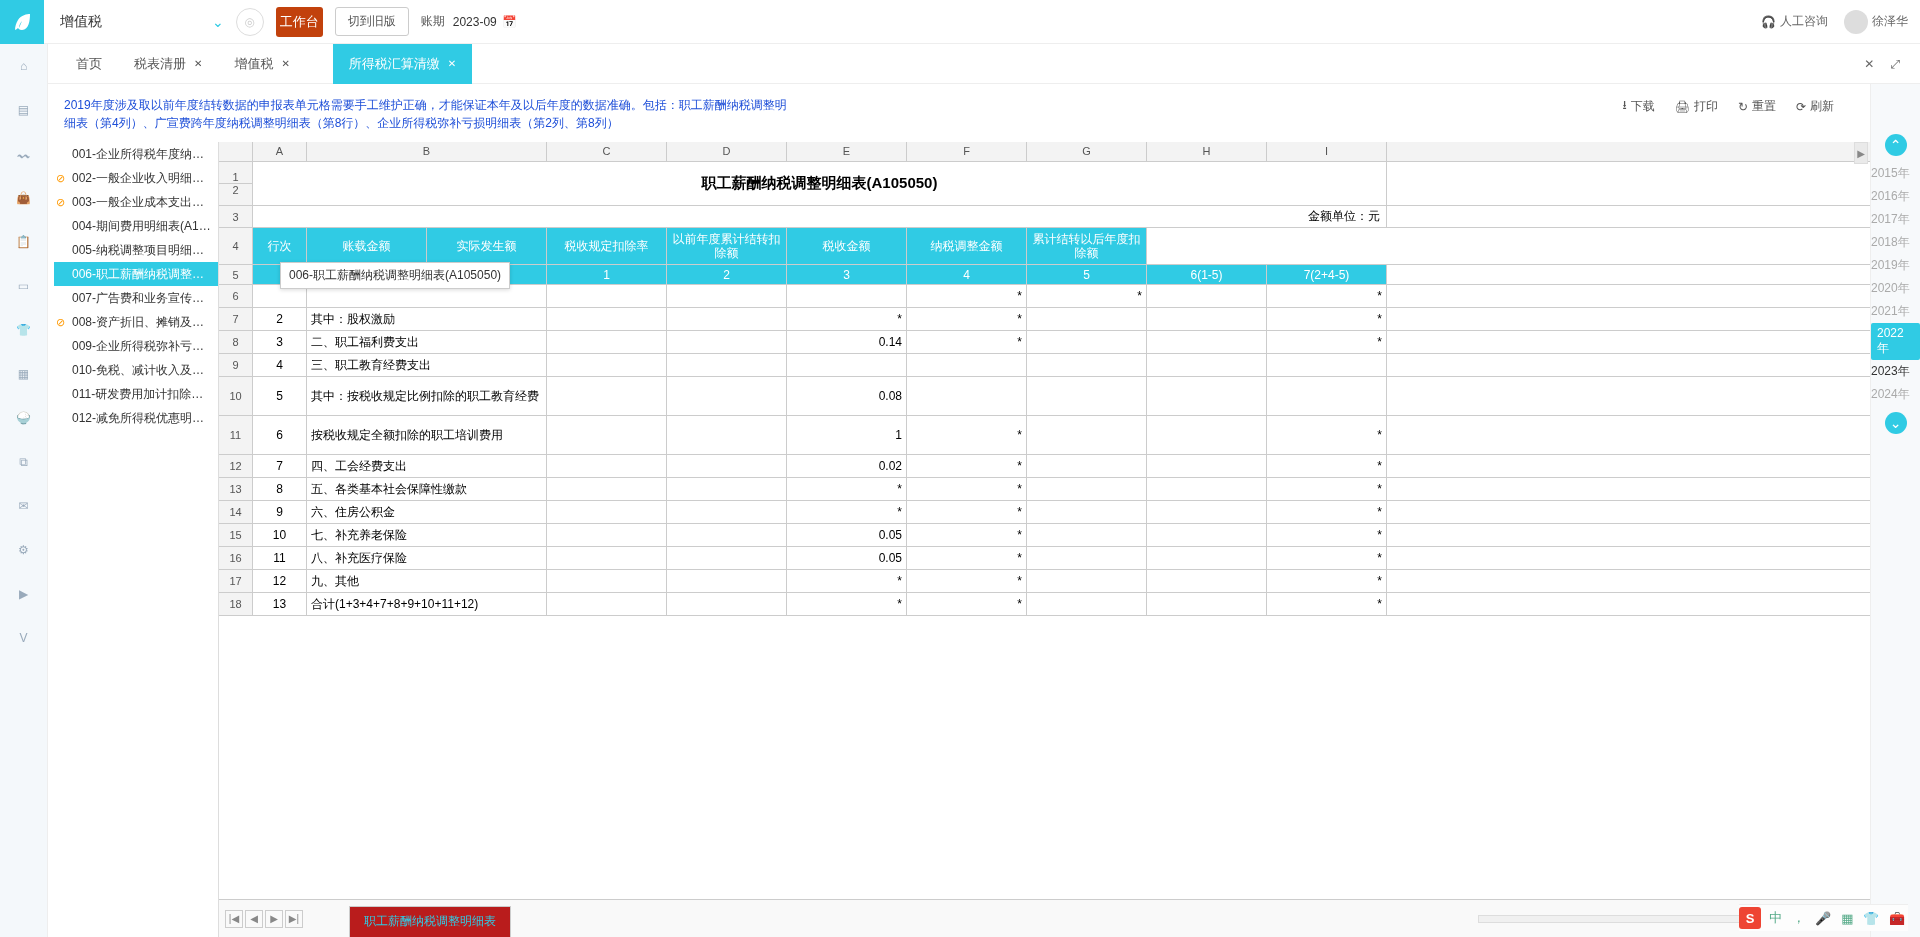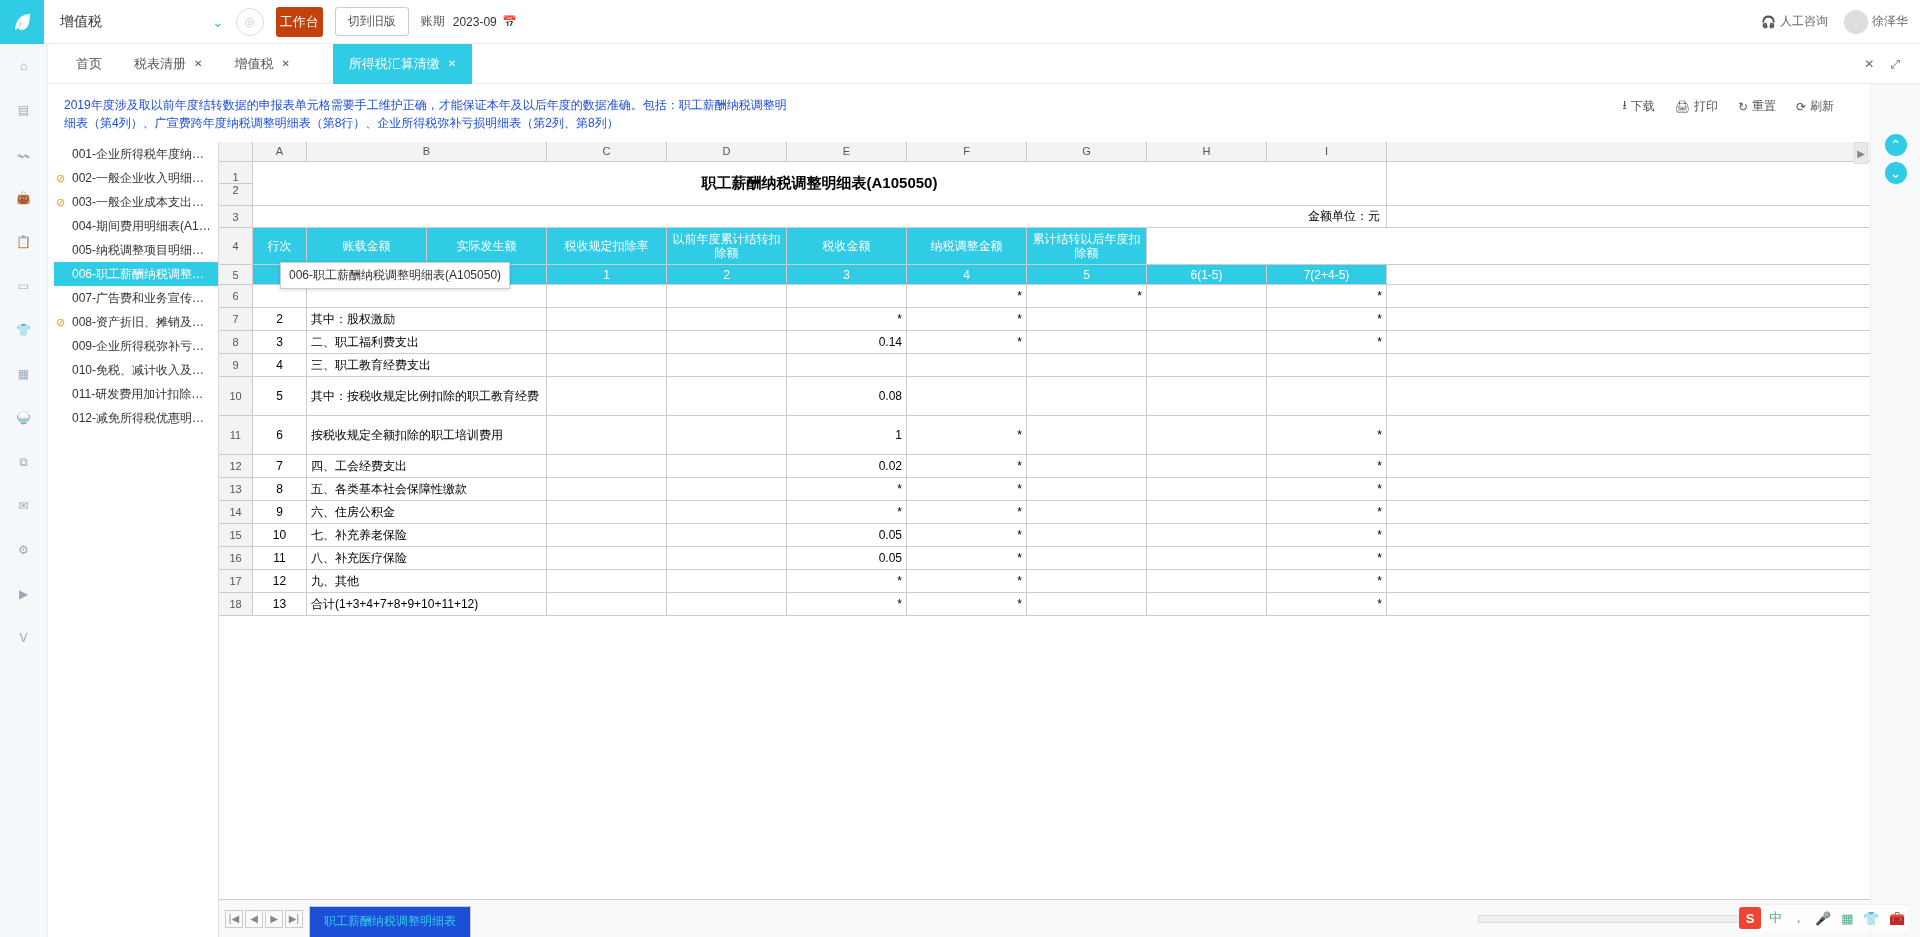--- a/index.html
+++ b/index.html
@@ -63,21 +63,21 @@
 .val-r { justify-content: flex-end; }
 .drow { min-height: 22px; }
 .drow .cell { min-height: 22px; }
 .tall { min-height: 38px; }
 .tall .cell { min-height: 38px; }
 .th-2row { min-height: 36px; }
 .th-2row .thead { line-height: 14px; flex-direction: column; justify-content: center; text-align: center; }
 .sheet-footer { height: 38px; border-top: 1px solid #ccc; display: flex; align-items: stretch; background: #f9f9f9; }
 .hscroll-arrows { display: flex; align-items: center; padding: 0 6px; gap: 2px; }
 .harrow { width: 18px; height: 18px; border: 1px solid #ccc; display: flex; align-items: center; justify-content: center; cursor: pointer; color: #888; font-size: 10px; }
-.sheet-tab { background: #1d4ed8; border: 1px solid #ccc; border-bottom: none; margin-top: 6px; padding: 6px 14px; font-size: 12px; color: #333; cursor: pointer; }
+.sheet-tab { background: #b91c1c; border: 1px solid #ccc; border-bottom: none; margin-top: 6px; padding: 6px 14px; font-size: 12px; color: #333; cursor: pointer; margin-left: 40px; }
 .sheet-tab.act { color: #30cbe4; }
 .footer-mid { flex: 1; }
 .expand-handle { position: absolute; right: 2px; top: 0px; width: 14px; height: 22px; background: #eaeaea; border: 1px solid #ddd; cursor: pointer; display: flex; align-items: center; justify-content: center; color: #888; font-size: 10px; z-index: 5; }
 .year-rail { width: 50px; background: #f7f9fb; display: flex; flex-direction: column; align-items: center; padding-top: 50px; gap: 6px; border-left: 1px solid #eee; }
 .year-rail .circ { width: 22px; height: 22px; border-radius: 50%; background: #30cbe4; color: #fff; display: flex; align-items: center; justify-content: center; font-size: 14px; cursor: pointer; }
 .year { font-size: 12px; color: #aaa; cursor: pointer; padding: 3px 0; }
 .year.cur { background: #30cbe4; color: #fff; border-radius: 2px; padding: 3px 6px; }
 .year.avail { color: #333; }
 .ime-bar { position: absolute; bottom: 6px; right: 12px; display: flex; align-items: center; gap: 6px; background: #fdfdfd; border-top: 1px solid #eee; padding: 2px 0; z-index: 100; }
 .ime-logo { width: 22px; height: 22px; background: #e43; color: #fff; display: flex; align-items: center; justify-content: center; font-weight: bold; border-radius: 3px; font-size: 13px; }
@@ -416,20 +416,32 @@
               <div style="width:400px;display:flex;align-items:center;">
                   <div style="height:8px;background:#f0f0f0;flex:1;margin:0 8px;border:1px solid #ddd;"></div>
                 </div>
             </div>
           </div>
         </div>
       </div>
 
       <div class="year-rail">
         <div class="circ">⌃</div>
+        <div id="years">
+            <div class="year">2015年</div>
+            <div class="year">2016年</div>
+            <div class="year">2017年</div>
+            <div class="year">2018年</div>
+            <div class="year">2019年</div>
+            <div class="year">2020年</div>
+            <div class="year">2021年</div>
+            <div class="year cur">2022年</div>
+            <div class="year avail">2023年</div>
+            <div class="year">2024年</div>
+          </div>
         <div class="circ">⌄</div>
       </div>
     </div>
   </div>
 </div>
 
 <div class="ime-bar">
   <div class="ime-logo">S</div>
   <span class="ime-item">中</span>
   <span class="ime-item">，</span>

